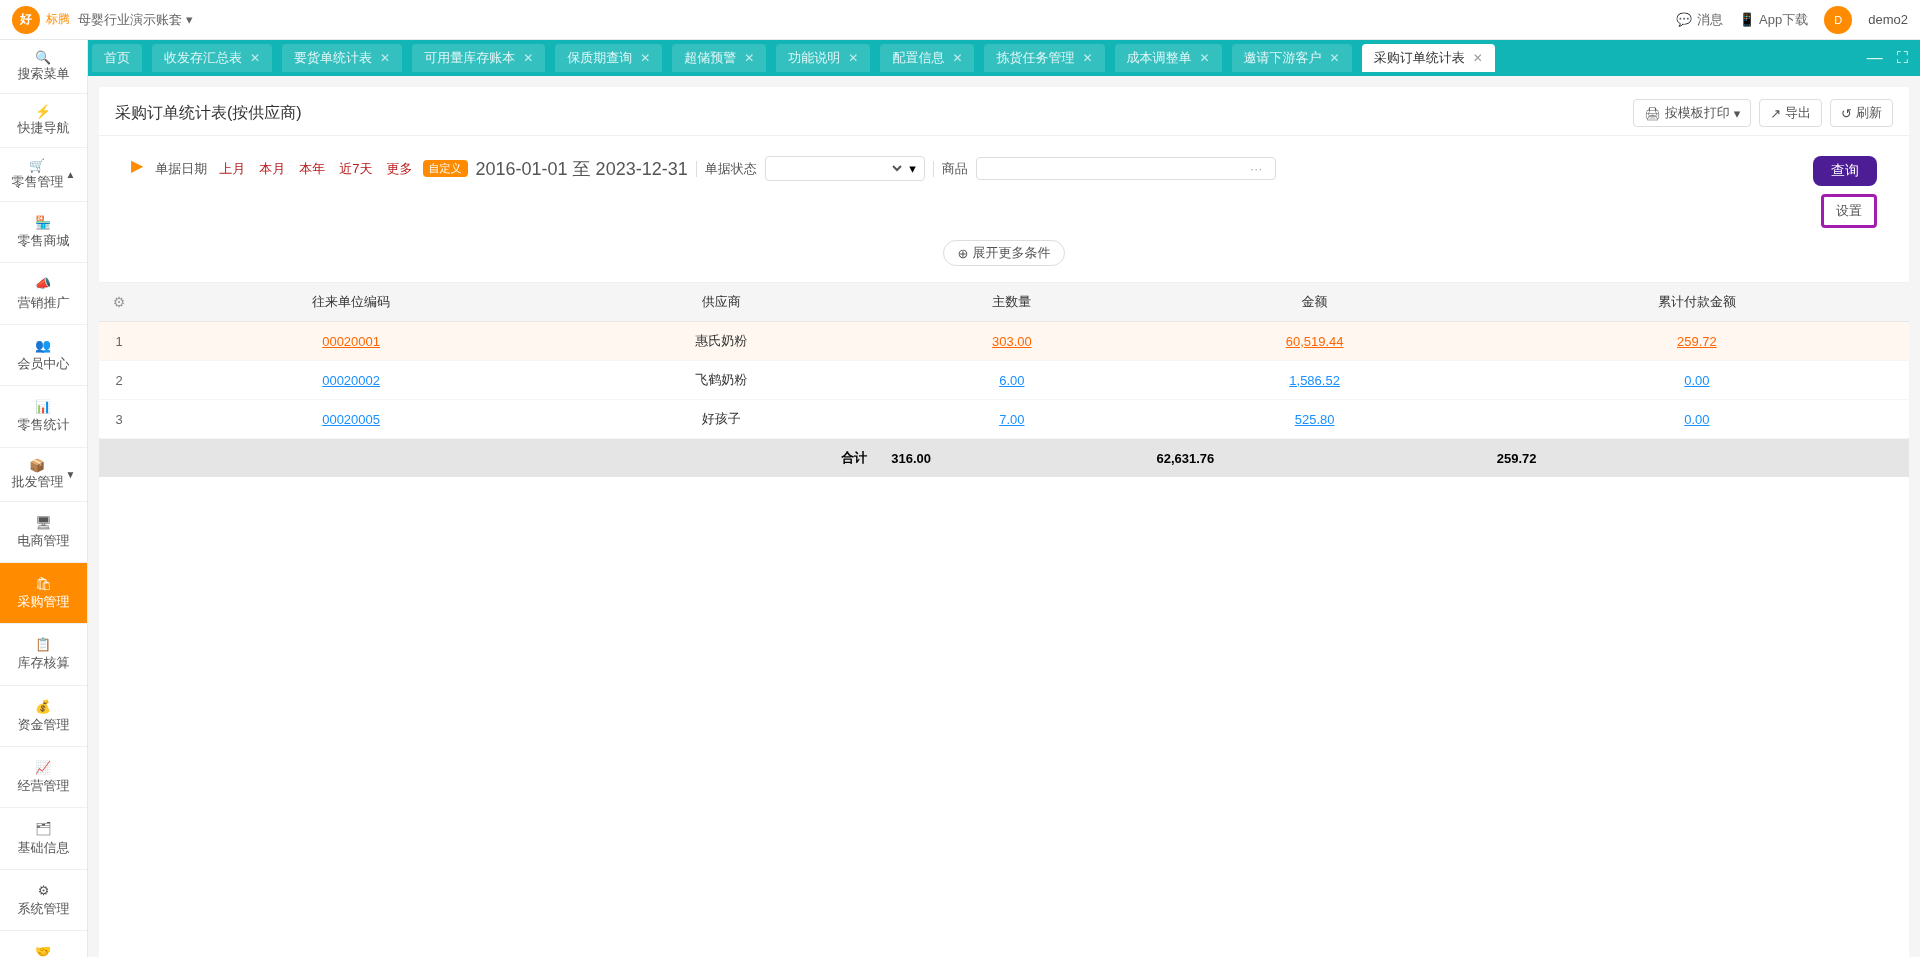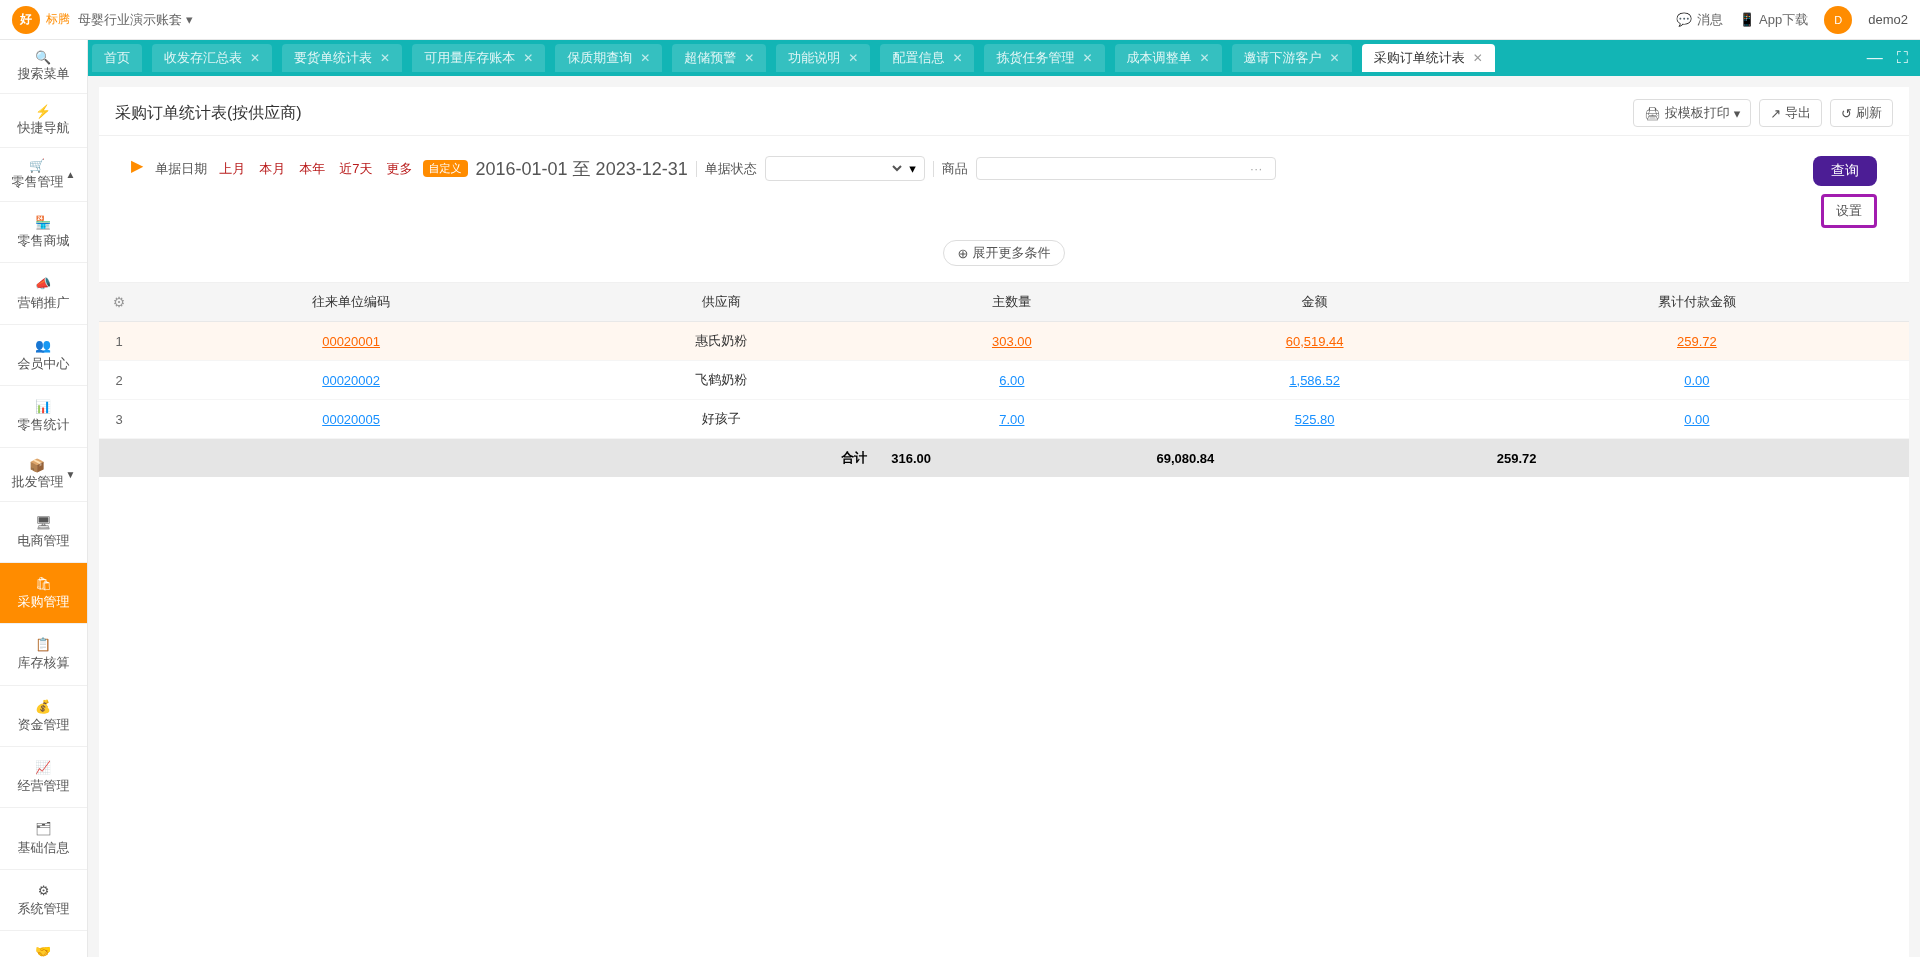--- a/index.html
+++ b/index.html
@@ -371,21 +371,21 @@
                 <td class="link-cell">525.80</td>
                 <td class="link-cell">0.00</td>
               </tr>
             </tbody>
             <tfoot>
               <tr class="tfoot-row">
                 <td></td>
                 <td></td>
                 <td style="font-weight:600;text-align:right;">合计</td>
                 <td style="font-weight:600;">316.00</td>
-                <td style="font-weight:600;">69,080.84</td>
+                <td style="font-weight:600;">62,631.76</td>
                 <td style="font-weight:600;">259.72</td>
               </tr>
             </tfoot>
           </table>
         </div>
 
       </div>
     </div>
 
   </div>

